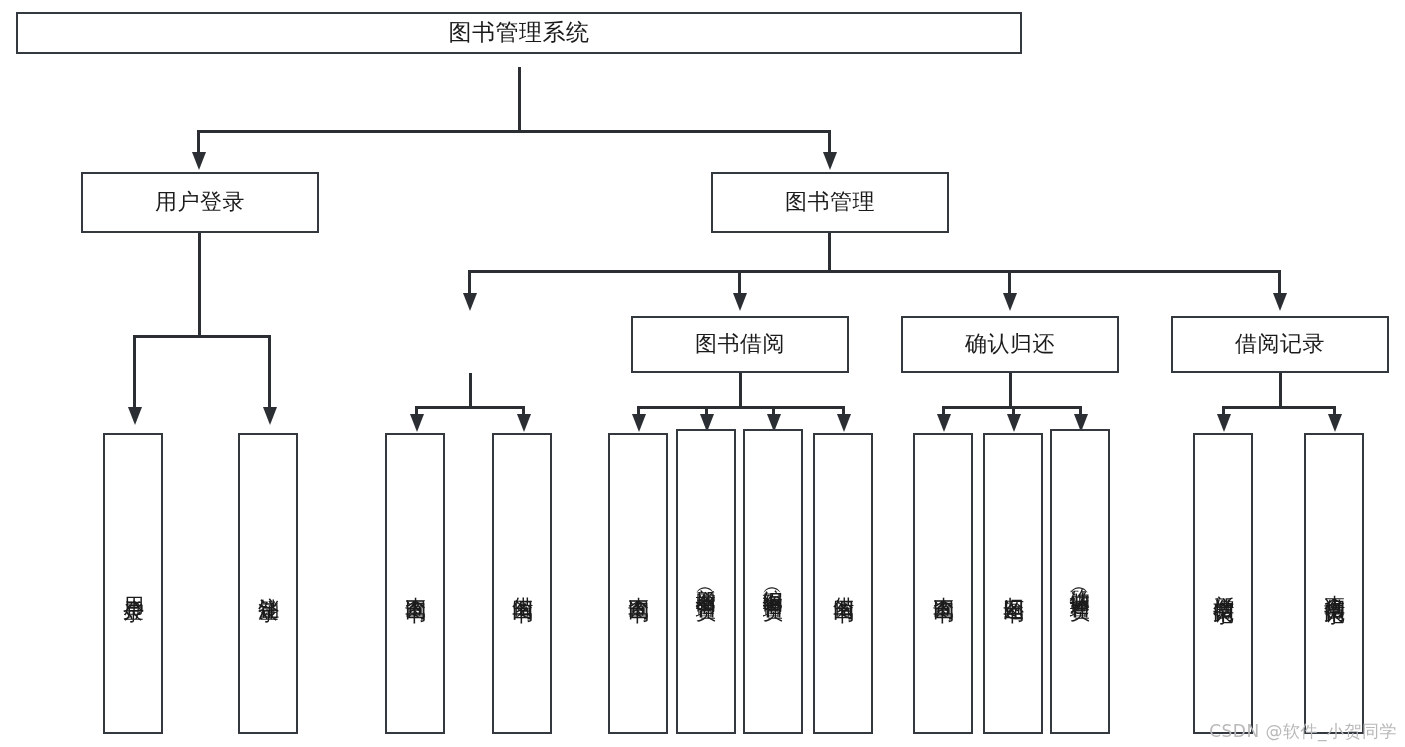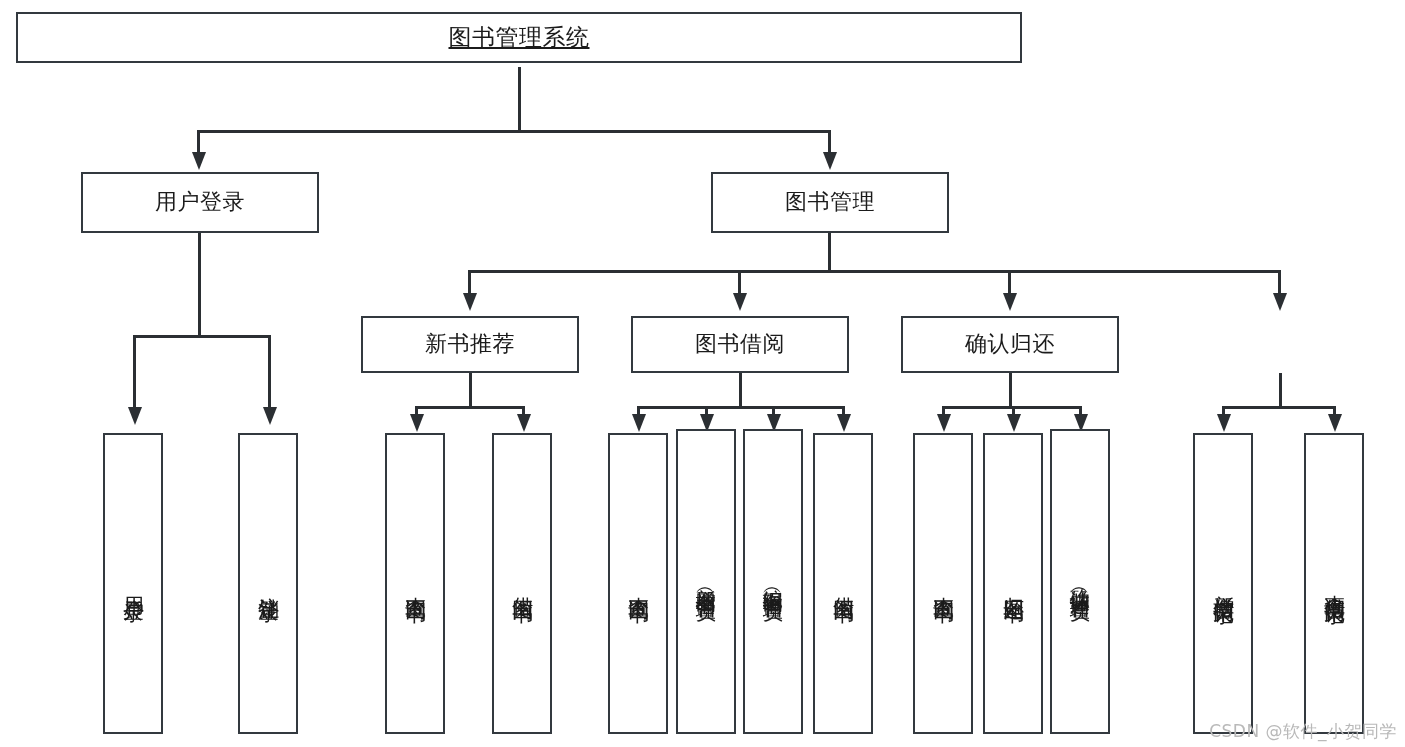--- a/index.html
+++ b/index.html
@@ -73,21 +73,21 @@
     white-space: nowrap;
     pointer-events: none;
     margin-top: 46px;
   }
 </style>
 </head>
 <body>
 
 <div id="canvas">
 
-  <div class="node horiz" id="title-node" style="left:16px; top:12px; width:1006px; height:51px;text-decoration:underline;">
+  <div class="node horiz" id="title-node" style="left:16px; top:12px; width:1006px; height:42px;">
     <span>图书管理系统</span>
   </div>
 
   <div class="edge v" style="left:518px; top:67px; height:63px;"></div>
 
   <div class="edge h" style="left:197px; top:130px; width:634px;"></div>
 
   <div class="edge v" style="left:197px; top:130px; height:24px;"></div>
   <div class="arrow" style="left:192px; top:152px;"></div>
 
@@ -113,28 +113,28 @@
   <div class="edge h" style="left:468px; top:270px; width:812px;"></div>
   <div class="edge v" style="left:468px; top:270px; height:25px;"></div>
   <div class="arrow" style="left:463px; top:293px;"></div>
   <div class="edge v" style="left:738px; top:270px; height:25px;"></div>
   <div class="arrow" style="left:733px; top:293px;"></div>
   <div class="edge v" style="left:1008px; top:270px; height:25px;"></div>
   <div class="arrow" style="left:1003px; top:293px;"></div>
   <div class="edge v" style="left:1278px; top:270px; height:25px;"></div>
   <div class="arrow" style="left:1273px; top:293px;"></div>
 
-  <div class="node horiz" style="left:361px; top:316px; width:218px; height:57px;">
-    <span>新书推荐</span>
-  </div>
   <div class="node horiz" style="left:631px; top:316px; width:218px; height:57px;">
     <span>图书借阅</span>
   </div>
   <div class="node horiz" style="left:901px; top:316px; width:218px; height:57px;">
     <span>确认归还</span>
+  </div>
+  <div class="node horiz" style="left:1171px; top:316px; width:218px; height:57px;">
+    <span>借阅记录</span>
   </div>
 
   <div class="edge v" style="left:469px; top:373px; height:33px;"></div>
   <div class="edge h" style="left:415px; top:406px; width:110px;"></div>
   <div class="edge v" style="left:415px; top:406px; height:13px;"></div>
   <div class="arrow" style="left:410px; top:414px;"></div>
   <div class="edge v" style="left:522px; top:406px; height:13px;"></div>
   <div class="arrow" style="left:517px; top:414px;"></div>
 
   <div class="edge v" style="left:739px; top:373px; height:33px;"></div>

